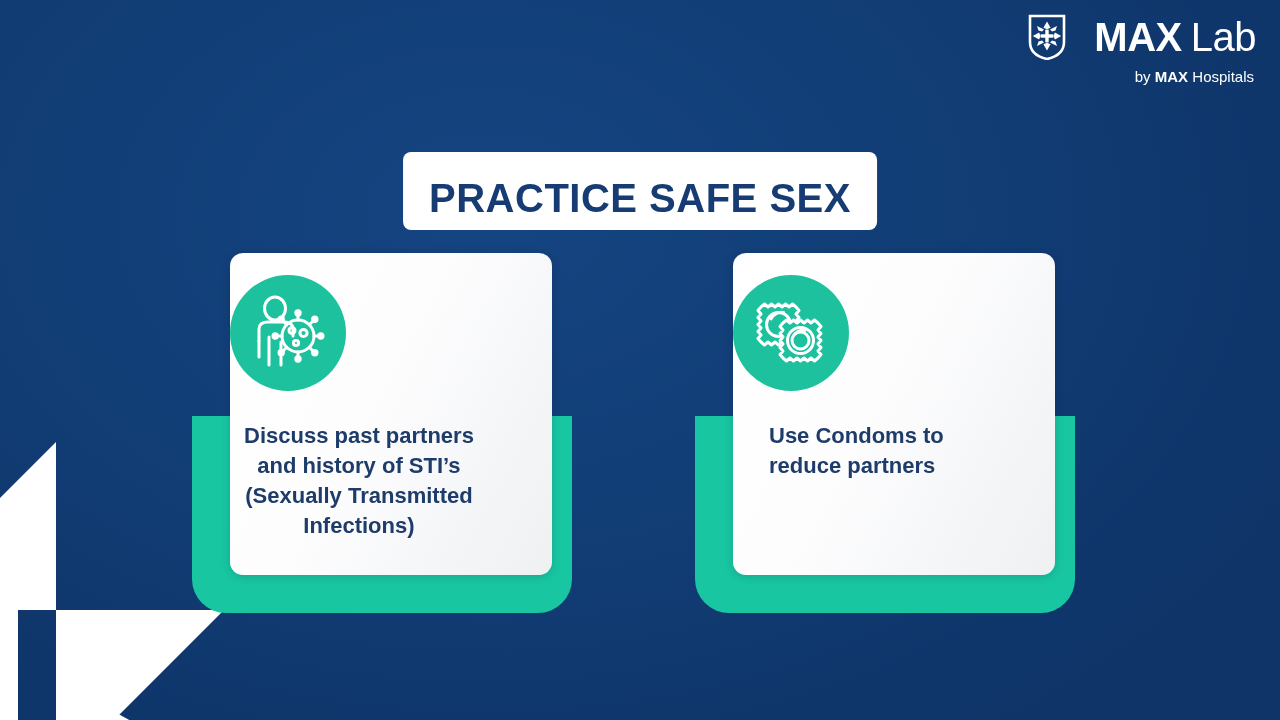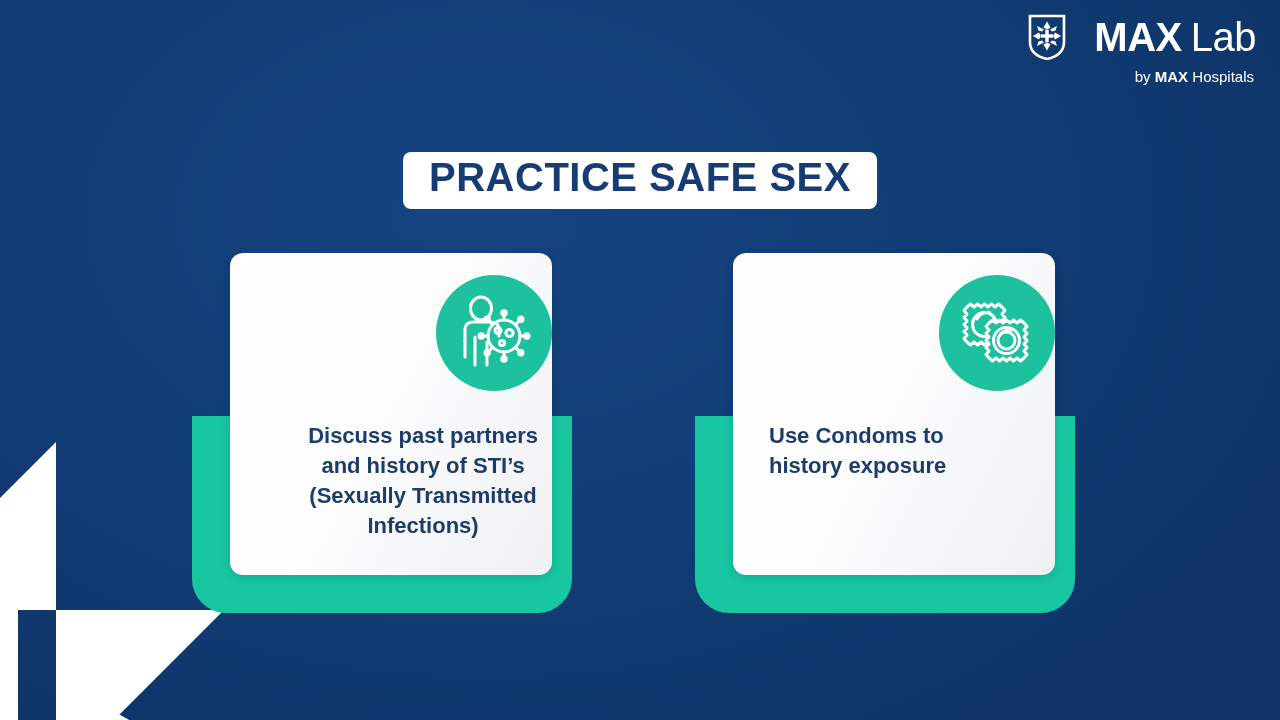--- a/index.html
+++ b/index.html
@@ -68,21 +68,21 @@
   .logo-sub .bd { font-weight: 700; }
 
   
   .title-plate {
     position: absolute;
     left: 50%;
     transform: translateX(-50%);
     top: 152px;
     background: #ffffff;
     border-radius: 8px;
-    padding: 4px 26px 11px 26px;
+    padding: 25px 26px 11px 26px;
   }
   .title-text {
     color: #173c74;
     font-size: 40px;
     font-weight: 700;
     letter-spacing: 0.5px;
     white-space: nowrap;
     line-height: 1.05;
   }
 
@@ -116,21 +116,21 @@
     position: absolute;
     left: 38px;
     top: 0;
     width: 322px;
     height: 322px;
     border-radius: 13px;
     background: linear-gradient(118deg, #ffffff 0%, #fdfdfe 45%, #eef0f2 100%);
     box-shadow: 0 2px 10px rgba(6, 26, 55, 0.18);
     display: flex;
     flex-direction: column;
-    align-items: flex-end;
+    align-items: flex-start;
   }
 
   .icon-badge {
     width: 116px;
     height: 116px;
     border-radius: 50%;
     background: #1ec19d;
     margin-top: 22px;
     display: flex;
     align-items: center;
@@ -263,18 +263,18 @@
                        L68 31.5 L65 35 L68 38.5 L65 42 L68 45.5 L65 49 L68 52.5 L65 56 L68 59.5 L65 63
                        L61.5 66 L58 63 L54.5 66 L51 63 L47.5 66 L44 63 L40.5 66 L37 63 L33.5 66 L30 63
                        L27 59.5 L30 56 L27 52.5 L30 49 L27 45.5 L30 42 L27 38.5 L30 35 L27 31.5 Z" fill="#1ec19d"></path>
               <circle cx="47.5" cy="45.5" r="13"></circle>
               <circle cx="47.5" cy="45.5" r="8.5"></circle>
               <path d="M41 40 C43 36.5 48 34.5 52 35.5"></path>
             </g>
           </svg>
         </div>
         <div class="card-text left">Use Condoms to
-history exposure</div>
+reduce partners</div>
       </div>
     </div>
 
   </div>
 </div>
 
 </body></html>

